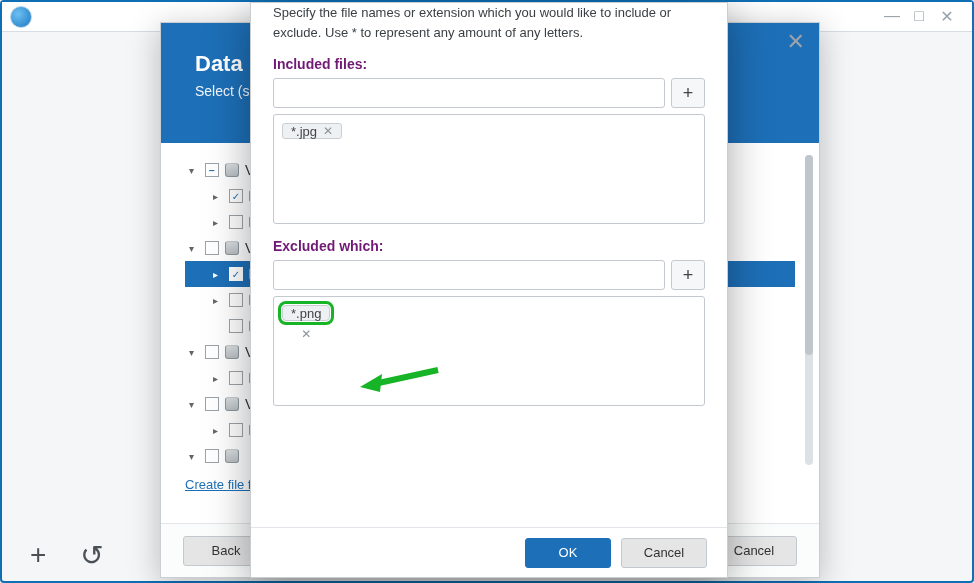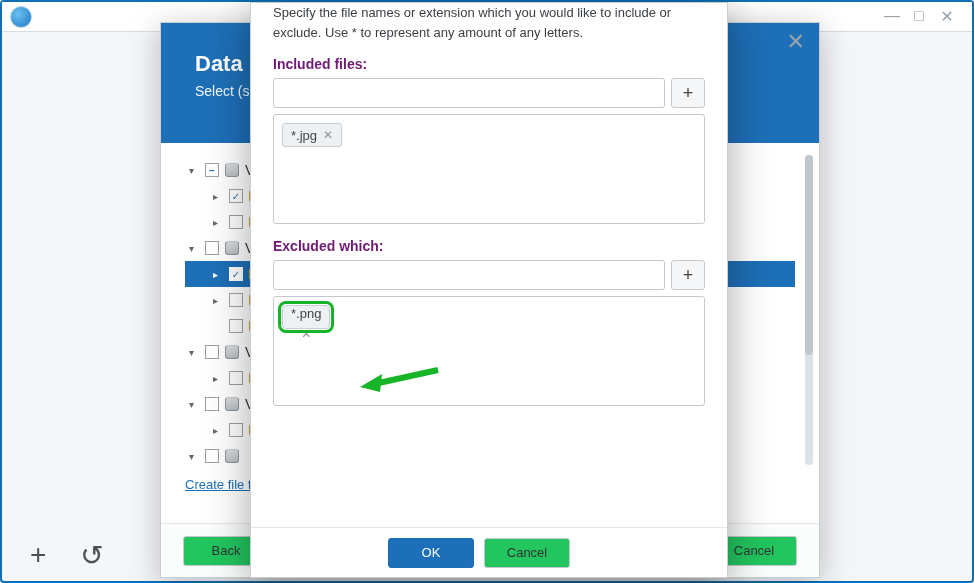--- a/index.html
+++ b/index.html
@@ -77,21 +77,21 @@
 
 .create-link { margin-top:8px; color:#1d6fb7; font-size:13px; text-decoration:underline; cursor:pointer; display:inline-block;}
 
 .wiz-footer {
   position:absolute; left:0; right:0; bottom:0; height:54px;
   border-top:1px solid #e2e6ea; background:#fbfcfc;
   display:flex; align-items:center; padding:0 22px; gap:10px;
 }
 .btn {
   min-width:86px; height:30px; padding:0 16px;
-  border:1px solid #c3c9ce; background:#22c55e; color:#333;
+  border:1px solid #c3c9ce; background:#e5e5e5; color:#333;
   border-radius:3px; font-size:13px; cursor:pointer;
 }
 .btn.primary { background:#1d6fb7; border-color:#1d6fb7; color:#fff; }
 .wiz-footer .spacer{flex:1}
 
 
 .desk-tools{position:absolute;left:0;bottom:0;height:52px;display:flex;align-items:center;gap:34px;padding-left:28px;color:#555;}
 .desk-tools .tool{font-size:28px;color:#4a5056;}
 
 
@@ -118,31 +118,31 @@
 .addbtn {
   width:34px; height:30px; border:1px solid #c3c9ce; background:#f6f7f8; border-radius:3px;
   font-size:18px; color:#444; display:flex;align-items:center;justify-content:center; cursor:pointer;
 }
 .tagbox {
   margin-top:6px; height:110px; border:1px solid #c3c9ce; border-radius:3px;
   padding:8px; display:flex; align-content:flex-start; flex-wrap:wrap; gap:6px;
 }
 .tag {
   display:inline-flex; align-items:center; gap:6px;
-  height:24px; padding:0 8px;
+  height:16px; padding:0 8px;
   background:#eef1f3; border:1px solid #c9ced3; border-radius:3px;
   font-size:13px; color:#444;
 }
 .tag .x{color:#8a939a;font-size:12px;cursor:pointer;}
 .tag.hl{ outline:3px solid #16b426; outline-offset:1px; border-radius:4px;flex-direction:column;}
 
 .modal-footer{
   position:absolute; left:0; right:0; bottom:0; height:50px;
   border-top:1px solid #e2e6ea;
-  display:flex; align-items:center; justify-content:center; gap:10px; padding-right:20px;
+  display:flex; align-items:center; justify-content:flex-end; gap:10px; padding-right:20px;
 }
 
 
 .anno-arrow{
   position:absolute; pointer-events:none;
   left:358px; top:360px; width:80px; height:36px;
 }
 .anno-arrow svg{width:100%;height:100%}
 </style>
 </head>

